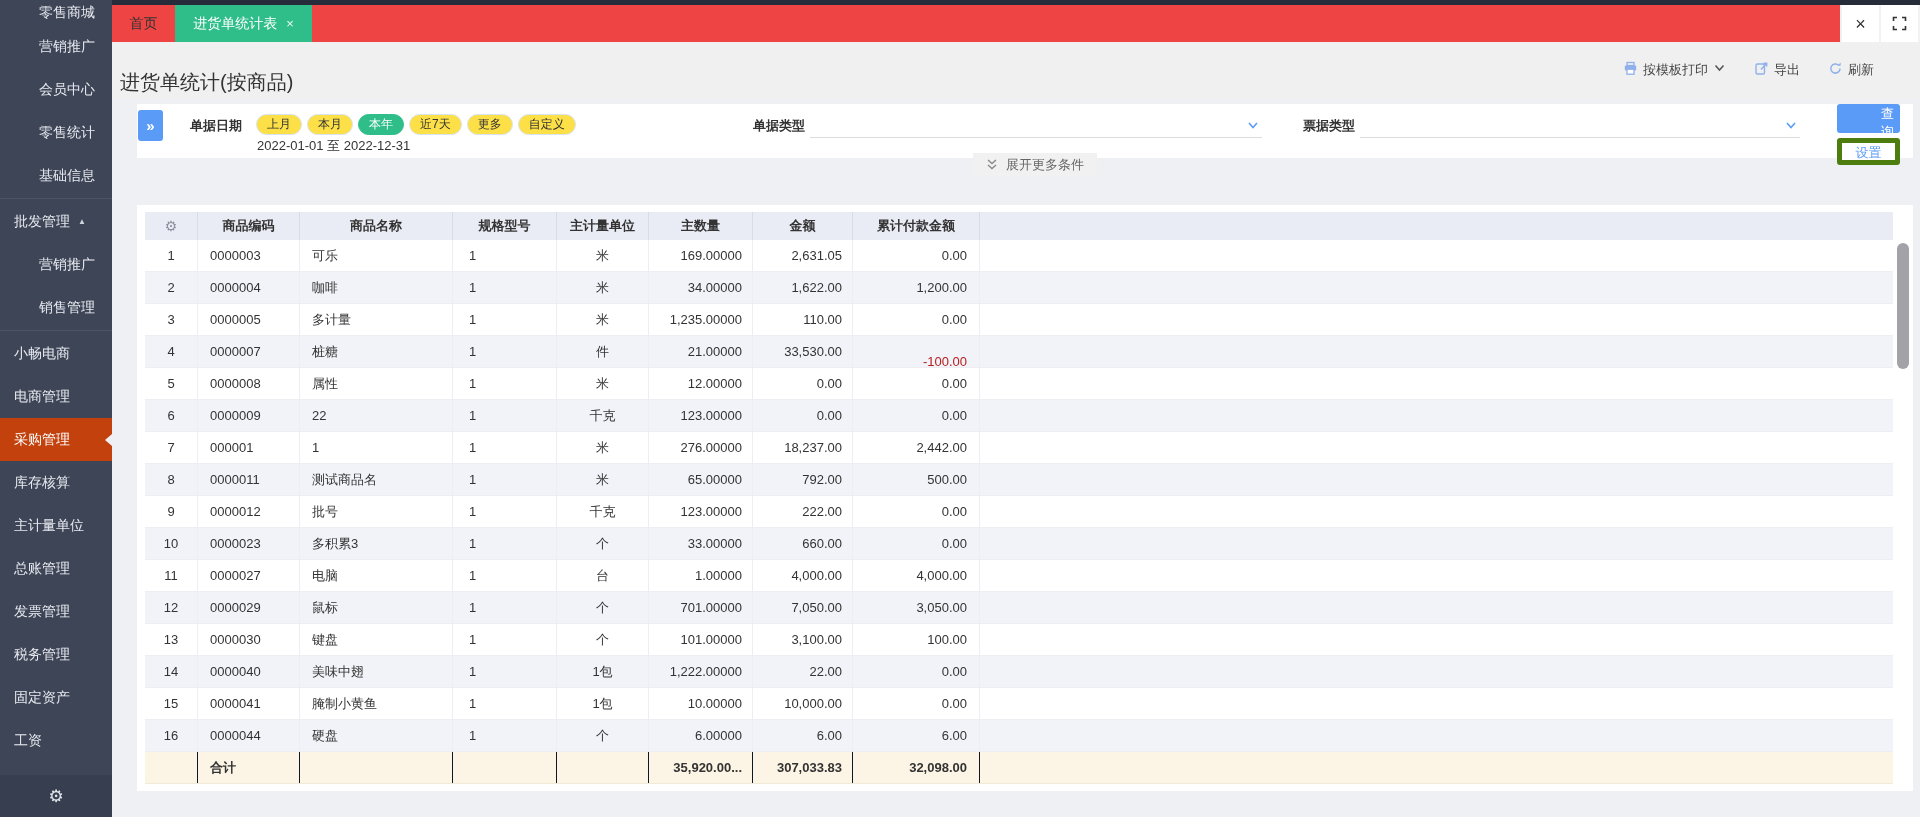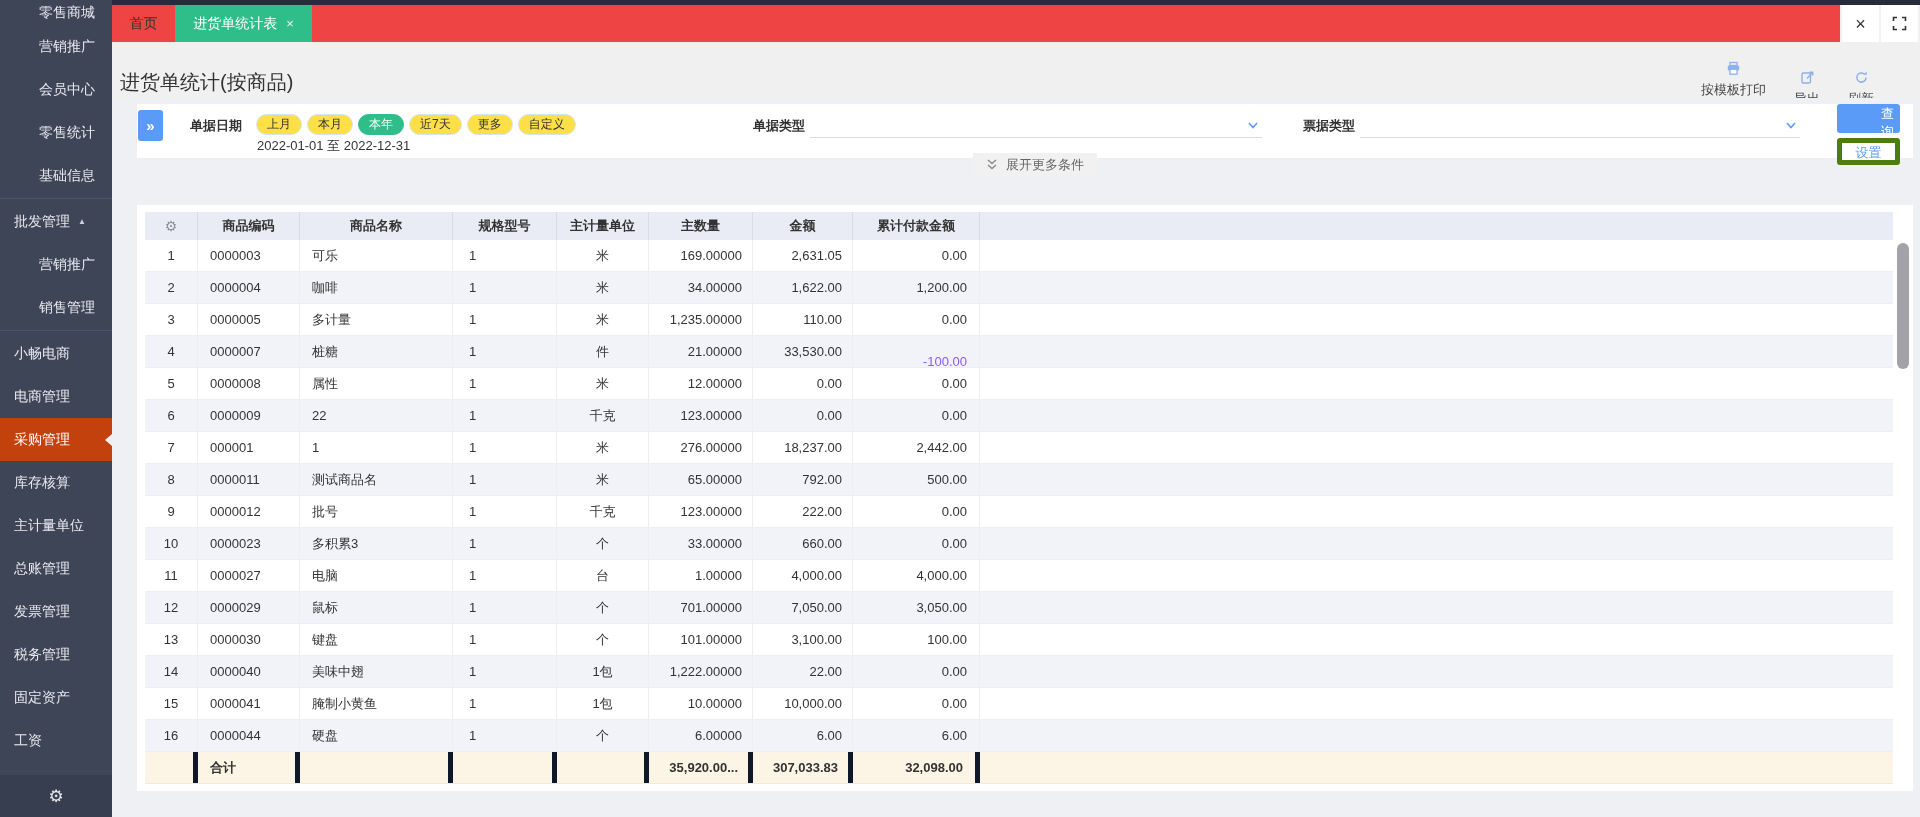--- a/index.html
+++ b/index.html
@@ -29,21 +29,21 @@
   .tab-home{left:0;width:63px;color:#333;}
   .tab-active{left:63px;width:137px;background:#2fbe8a;color:#fff;gap:9px;}
   .tab-close{font-size:13px;opacity:.9;}
   #win-area{position:absolute;right:0;top:0;width:80px;height:37px;background:#f1f2f4;display:flex;}
   .win-btn{width:37px;height:37px;margin-left:2px;background:#fff;display:flex;align-items:center;justify-content:center;cursor:pointer;}
   .win-btn .x{font-size:18px;color:#333;line-height:1;}
 
   #titlebar{position:absolute;top:42px;left:0;right:0;height:56px;background:#f0f0f0;}
   #page-title{position:absolute;left:8px;top:14px;font-size:20px;font-weight:400;color:#333;}
   #top-toolbar{position:absolute;right:46px;top:19px;display:flex;align-items:center;gap:7px;font-size:13px;color:#444;}
-  #top-toolbar .grp{display:flex;align-items:center;gap:5px;cursor:pointer;flex-direction:column;}
+  #top-toolbar .grp{display:flex;align-items:flex-start;gap:5px;cursor:pointer;}
   #top-toolbar .sep{width:14px;}
 
   #content{position:absolute;top:98px;left:0;right:0;bottom:0;background:#eef0f4;}
 
   
   #filter-panel{position:absolute;left:25px;top:6px;width:1776px;height:54px;background:#fff;}
   #collapse-btn{position:absolute;left:1px;top:6px;width:25px;height:31px;background:#5b9bf8;color:#fff;
       border:none;border-radius:3px;font-size:15px;font-weight:bold;cursor:pointer;display:flex;align-items:center;justify-content:center;font-family:inherit;}
   .f-label{position:absolute;top:13px;font-size:13px;font-weight:600;color:#333;}
   #date-label{left:53px;}
@@ -75,23 +75,23 @@
   .c0{width:53px;justify-content:center;}
   .c1{width:102px;padding-left:12px;}
   .c2{width:153px;padding-left:12px;}
   .c3{width:104px;padding-left:16px;}
   .c4{width:92px;justify-content:center;}
   .c5{width:104px;justify-content:flex-end;padding-right:10px;}
   .c6{width:100px;justify-content:flex-end;padding-right:10px;}
   .c7{width:127px;justify-content:flex-end;padding-right:12px;}
   .cfill{flex:1;border-right:none;}
   .num{cursor:pointer;}
-  .neg{color:#8b5cf6;margin-top:19px;}
+  .neg{color:#b91c1c;margin-top:19px;}
   .trow.total{background:#fcf4e4 !important;font-weight:bold;border-bottom:1px solid #f0ead8;}
-  .trow.total .td{border-right:5px solid #0f172a;}
+  .trow.total .td{border-right:1px solid #0f172a;}
   .trow.total .cfill{border-right:none;}
   .gear-head{font-size:14px;color:#8b8f9c;}
   #v-scrollbar{position:absolute;right:4px;top:38px;width:12px;height:126px;background:#a2a2a8;border-radius:6px;cursor:pointer;}
 </style>
 </head>
 <body>
 
 <div id="root">
 
   <aside id="sidebar">

